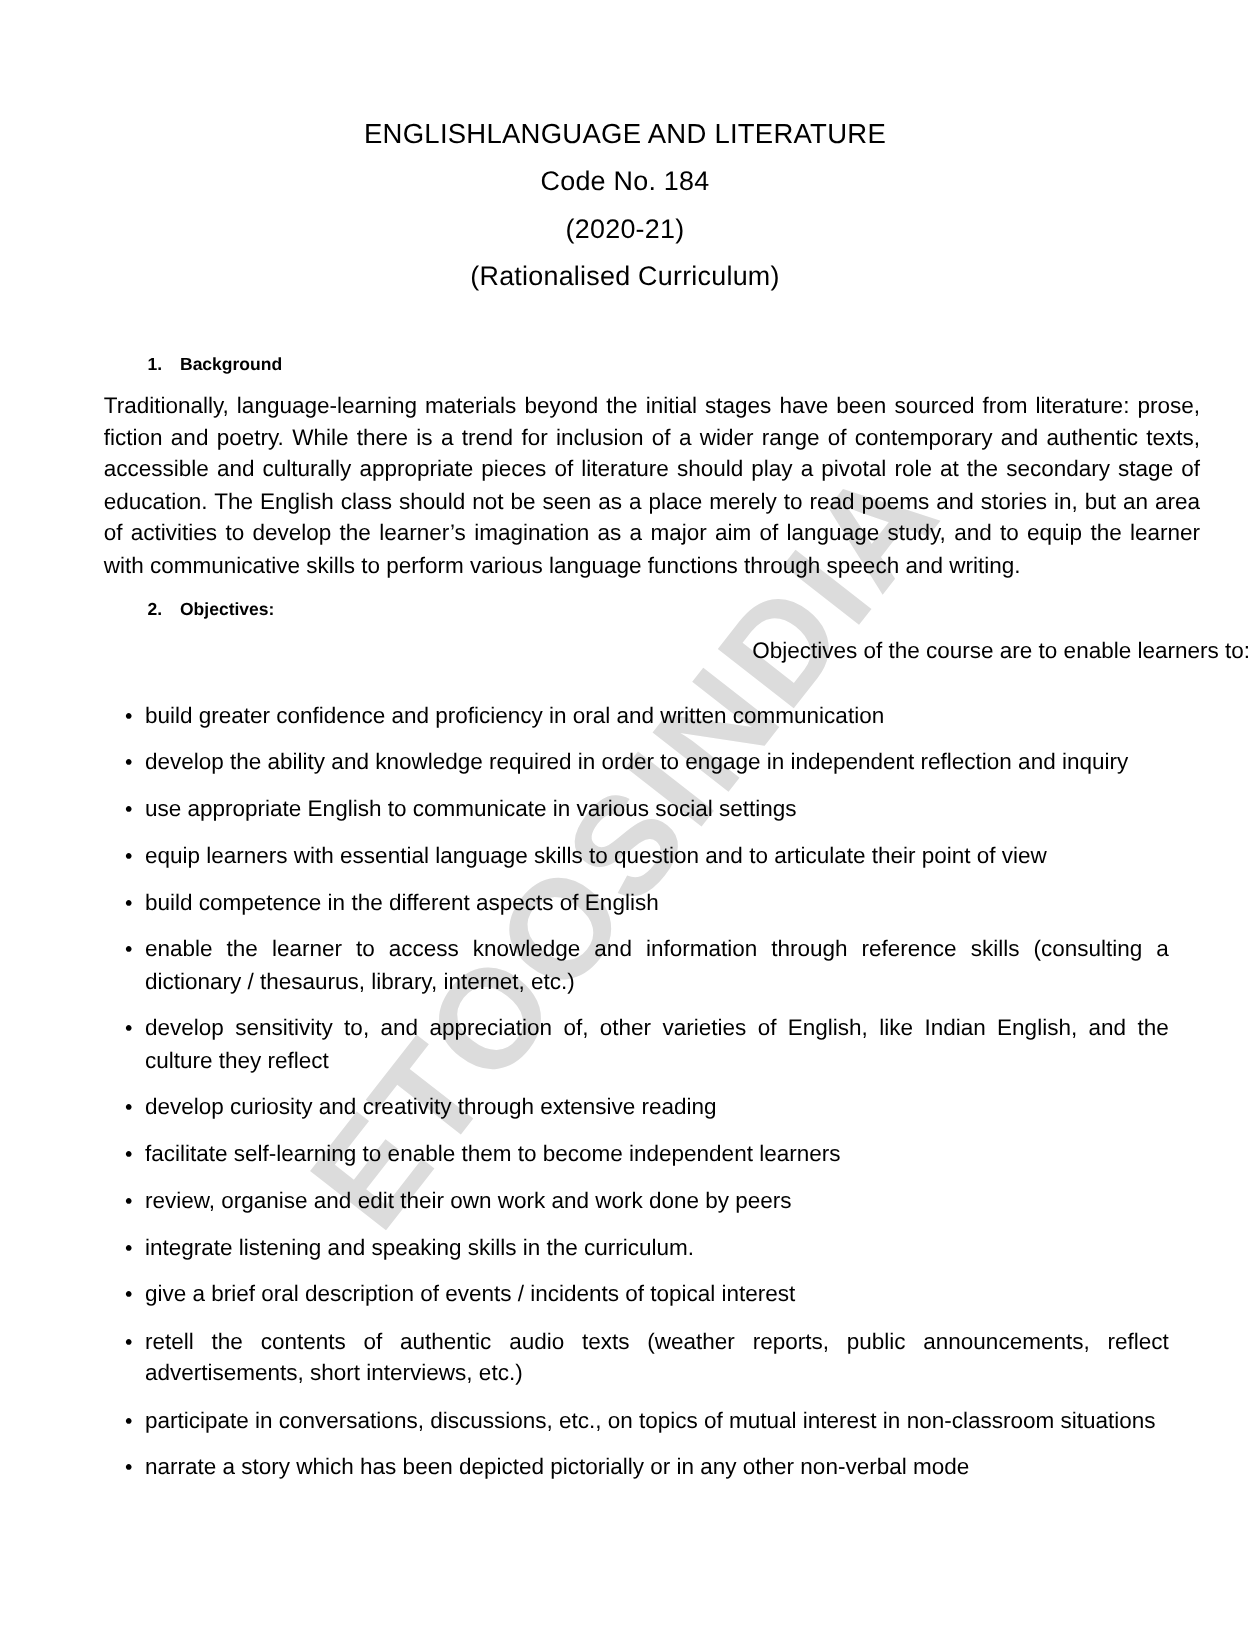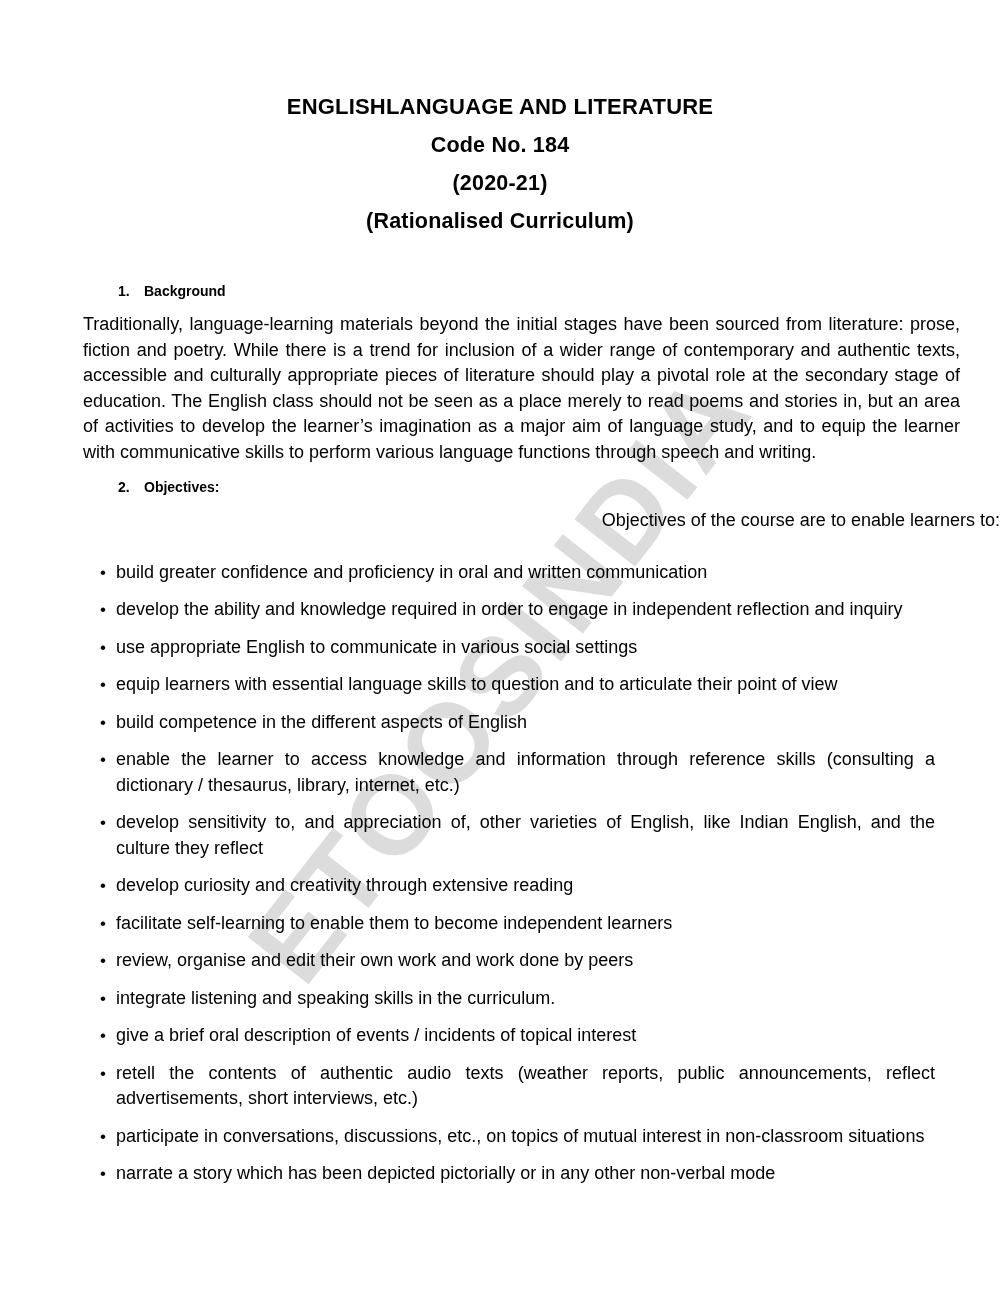--- a/index.html
+++ b/index.html
@@ -50,21 +50,21 @@
     position: relative;
     z-index: 1;
     padding: 0;
   }
 
   .titleblock {
     text-align: center;
     padding-top: 88px;
   }
   .titleblock .tline {
-    font-weight: bold;
+    font-weight: normal;
     font-size: 21.5px;
     line-height: 38px;
     letter-spacing: 0.2px;
   }
   .titleblock .tline.t1 { font-size: 22px; }
 
   .section-heading {
     font-weight: bold;
     font-size: 14px;
     margin: 0;

